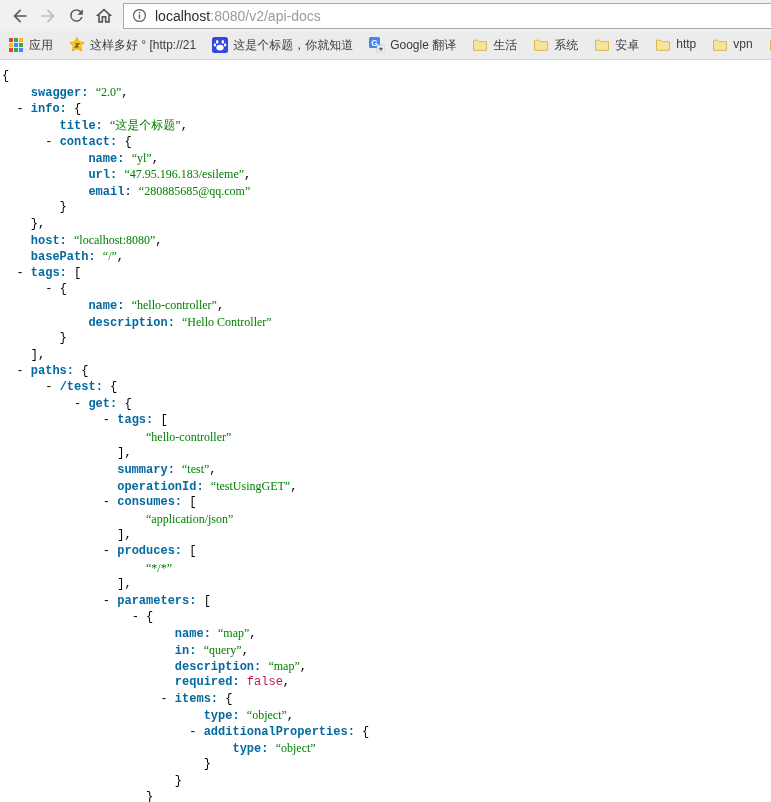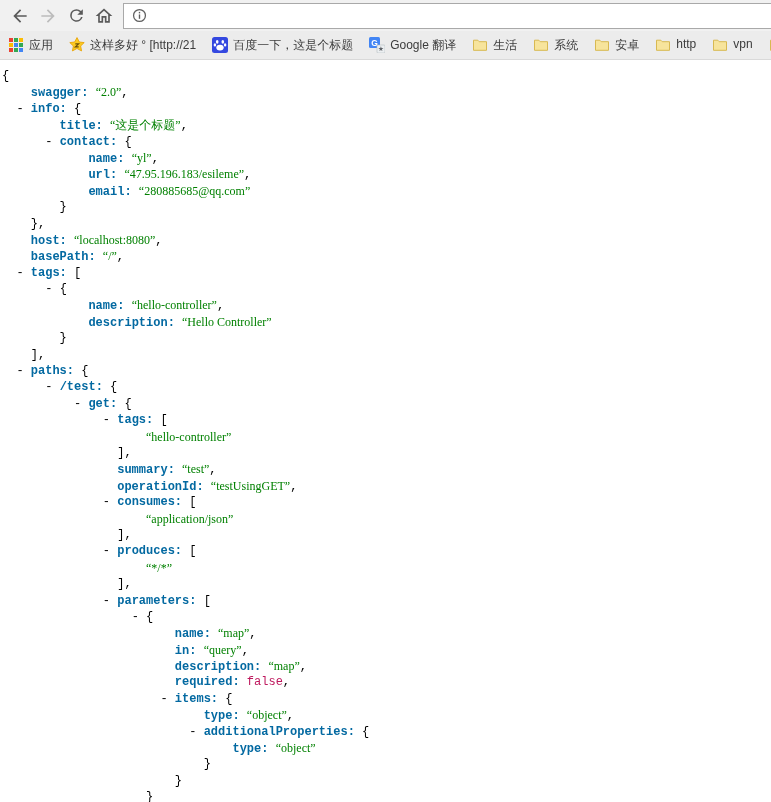--- a/index.html
+++ b/index.html
@@ -62,20 +62,21 @@
         </svg>
     </span>
     <div class="omnibox">
       <span class="info-ic">
         <svg width="15" height="15" viewBox="0 0 24 24">
             <circle cx="12" cy="12" r="9.5" fill="none" stroke="#5f5f5f" stroke-width="2"></circle>
             <rect x="10.9" y="10.3" width="2.2" height="7" fill="#5f5f5f"></rect>
             <rect x="10.9" y="6.2" width="2.2" height="2.4" fill="#5f5f5f"></rect>
           </svg>
       </span>
+      <span class="url"><span class="host">localhost</span><span class="upath">:8080/v2/api-docs</span></span>
     </div>
   </div>
 
   <div class="bookmarks" id="bookmarks-bar">
       <div class="bm">
         <span class="bm-ic">
           <svg width="16" height="16" viewBox="0 0 16 16">
             <rect x="1" y="1" width="4" height="4" fill="#e94235"></rect>
             <rect x="6" y="1" width="4" height="4" fill="#34a853"></rect>
             <rect x="11" y="1" width="4" height="4" fill="#fbbc04"></rect>
@@ -102,21 +103,21 @@
         <span class="bm-ic">
           <svg width="16" height="16" viewBox="0 0 16 16">
             <rect width="16" height="16" rx="2.5" fill="#3448e0"></rect>
             <ellipse cx="5.2" cy="4.8" rx="1.3" ry="1.9" fill="#fff"></ellipse>
             <ellipse cx="10.8" cy="4.8" rx="1.3" ry="1.9" fill="#fff"></ellipse>
             <ellipse cx="2.9" cy="7.9" rx="1.2" ry="1.6" fill="#fff"></ellipse>
             <ellipse cx="13.1" cy="7.9" rx="1.2" ry="1.6" fill="#fff"></ellipse>
             <ellipse cx="8" cy="10.6" rx="3.7" ry="2.9" fill="#fff"></ellipse>
           </svg>
         </span>
-        <span class="bm-lb">百度一下，这是个标题</span>
+        <span class="bm-lb">这是个标题，你就知道</span>
       </div>
       <div class="bm">
         <span class="bm-ic">
           <svg width="16" height="16" viewBox="0 0 16 16">
             <rect x="0" y="0" width="11" height="11" rx="1.5" fill="#4285f4"></rect>
             <text x="5.5" y="8.6" font-size="8.5" fill="#fff" text-anchor="middle" font-family="Liberation Sans, sans-serif" font-weight="bold">G</text>
             <rect x="8" y="8" width="8" height="8" rx="1" fill="#eceff1" stroke="#b6bcc1" stroke-width="0.6"></rect>
             <text x="12" y="14.4" font-size="6.5" fill="#5f6368" text-anchor="middle" font-family="DejaVu Sans, sans-serif">★</text>
           </svg>
         </span>

